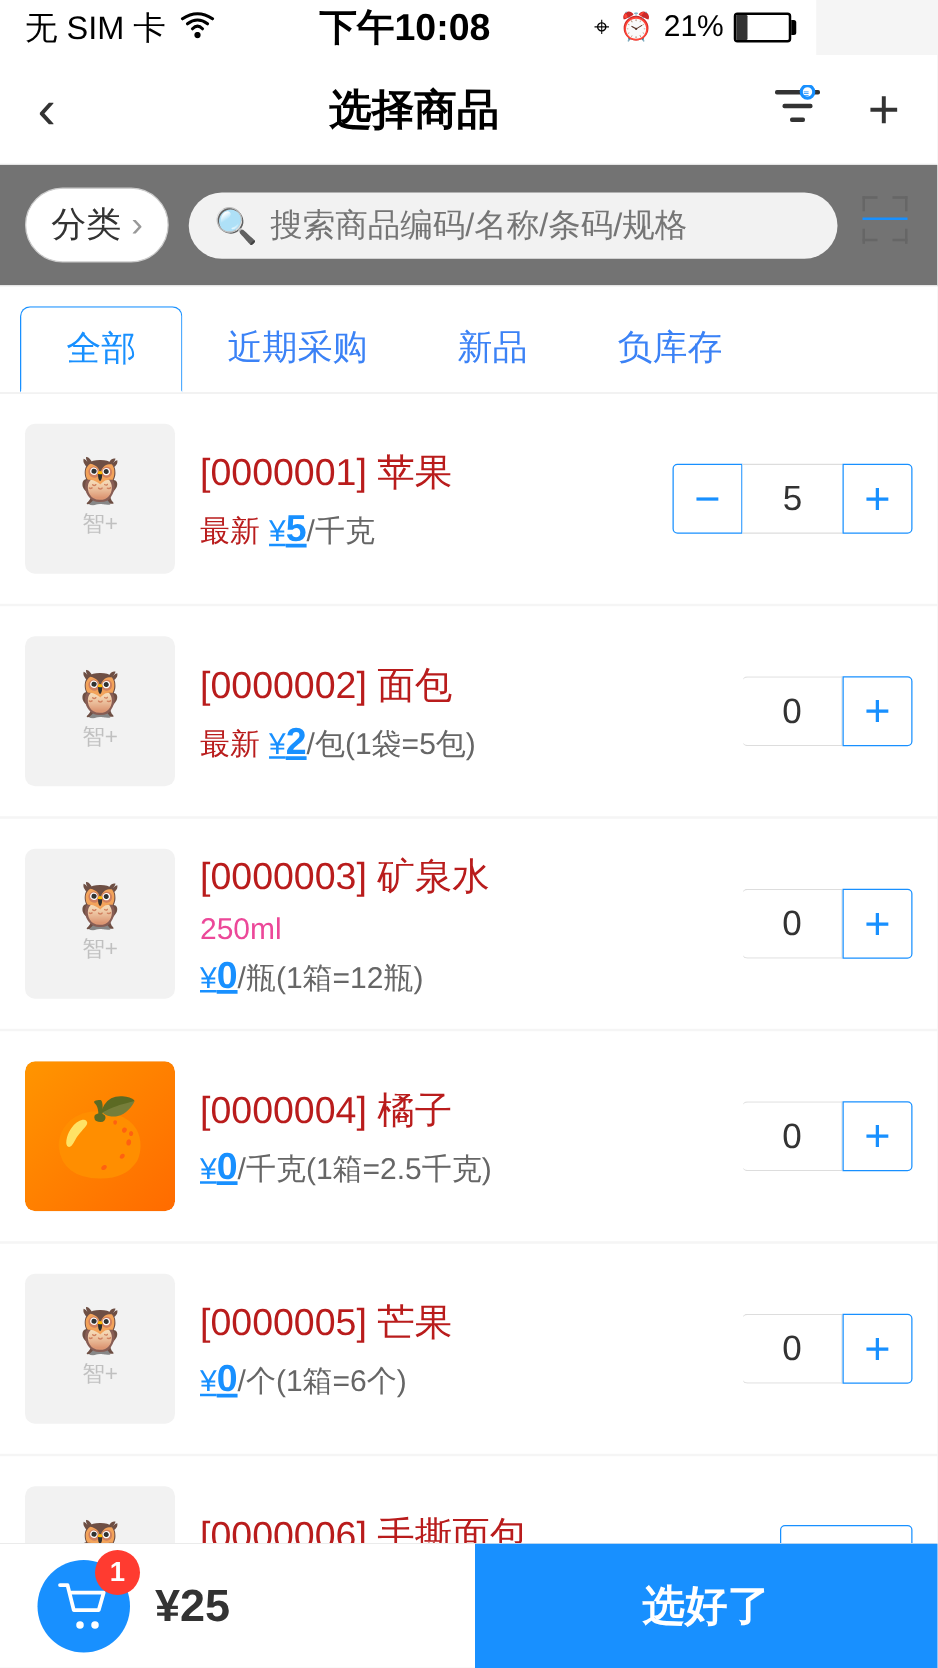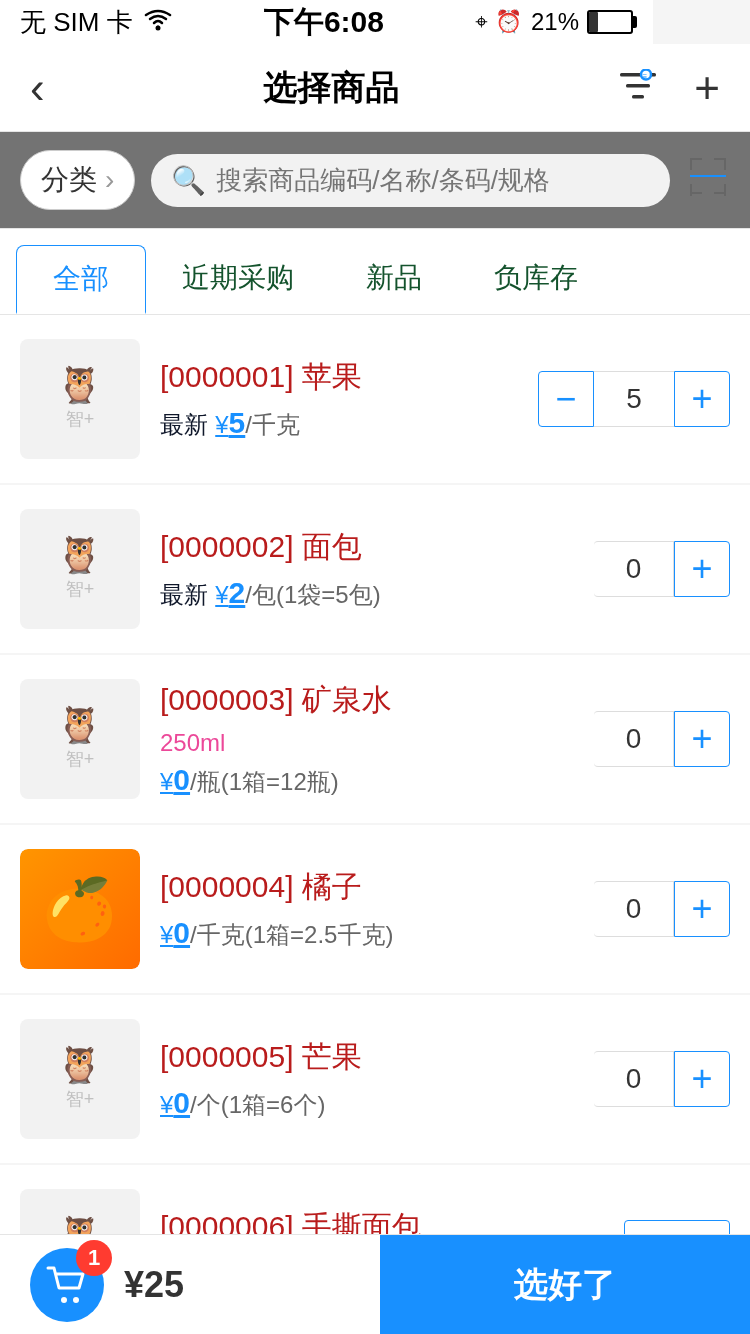--- a/index.html
+++ b/index.html
@@ -106,21 +106,21 @@
     .tab-bar {
       background: #fff;
       display: flex;
       padding: 16px 16px 0;
       gap: 0;
       border-bottom: 1px solid #e5e5e5;
     }
     .tab-item {
       padding: 14px 36px;
       font-size: 28px;
-      color: #14532d;
+      color: #3b82f6;
       border-radius: 8px 8px 0 0;
       cursor: pointer;
     }
     .tab-item.active {
       color: #1890ff;
       border: 1px solid #1890ff;
       border-bottom: 2px solid #fff;
       background: #fff;
     }
 
@@ -188,21 +188,21 @@
       font-size: 24px;
       color: #ec4899;
       margin-bottom: 6px;
     }
     .product-price {
       font-size: 26px;
       color: #333;
     }
     .price-label {
       font-size: 24px;
-      color: #0f172a;
+      color: #b91c1c;
     }
     .price-value {
       color: #1890ff;
       font-size: 30px;
       font-weight: 700;
       text-decoration: underline;
     }
     .price-currency {
       color: #1890ff;
       font-size: 24px;
@@ -341,21 +341,21 @@
     <span>
       <svg width="30" height="22" viewBox="0 0 30 22" fill="none">
         <path d="M15 18 Q15 18 15 18" stroke="#000" stroke-width="3" stroke-linecap="round"></path>
         <path d="M11 14 Q15 10 19 14" stroke="#000" stroke-width="2.5" fill="none" stroke-linecap="round"></path>
         <path d="M7 10 Q15 4 23 10" stroke="#000" stroke-width="2.5" fill="none" stroke-linecap="round"></path>
         <path d="M3 6 Q15 -2 27 6" stroke="#000" stroke-width="2.5" fill="none" stroke-linecap="round"></path>
         <circle cx="15" cy="19" r="2.5" fill="#000"></circle>
       </svg>
     </span>
   </div>
-  <div class="status-center">下午6:08</div>
+  <div class="status-center">下午10:08</div>
   <div class="status-right">
     <span style="font-size:22px;">⌖</span>
     <span style="font-size:22px;">⏰</span>
     <span style="font-size:24px;text-align:right;">21%</span>
     <span style="display:inline-block;width:46px;height:24px;border:2px solid #000;border-radius:3px;position:relative;">
       <span style="display:block;width:22%;height:100%;background:#333;border-radius:1px;"></span>
       <span style="position:absolute;right:-6px;top:50%;transform:translateY(-50%);width:4px;height:12px;background:#000;border-radius:0 2px 2px 0;"></span>
     </span>
   </div>
 </div>

